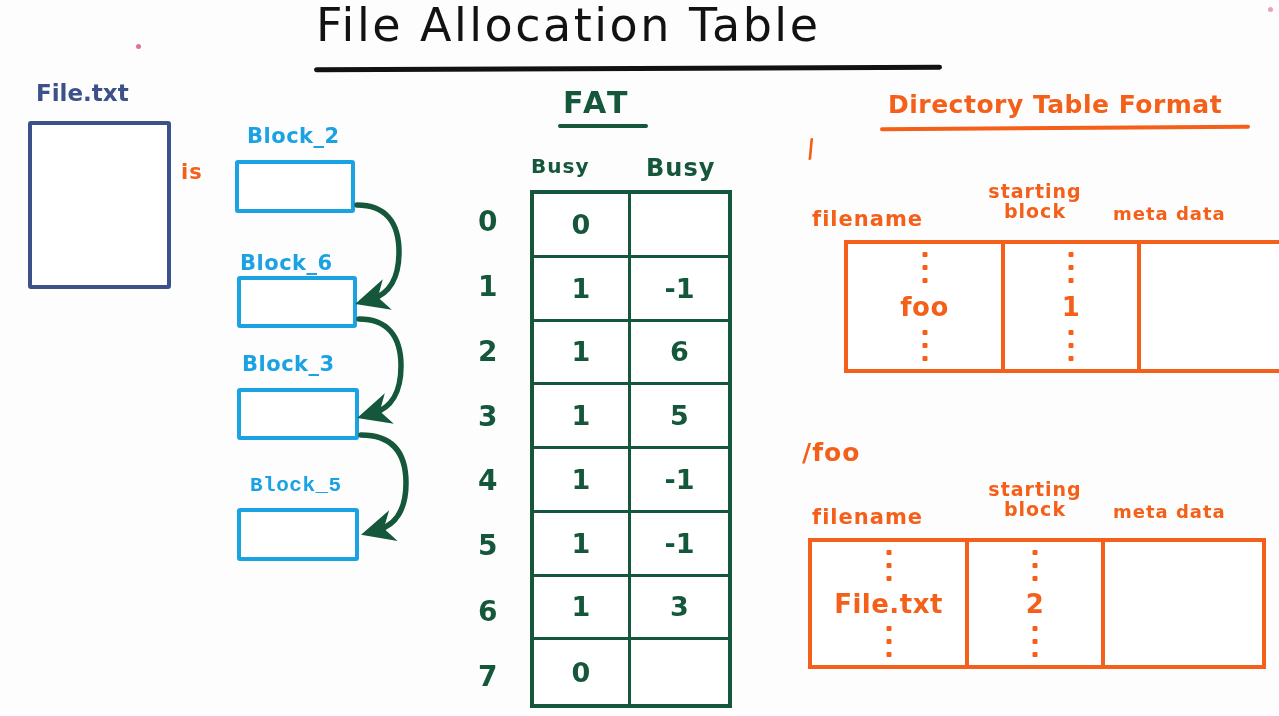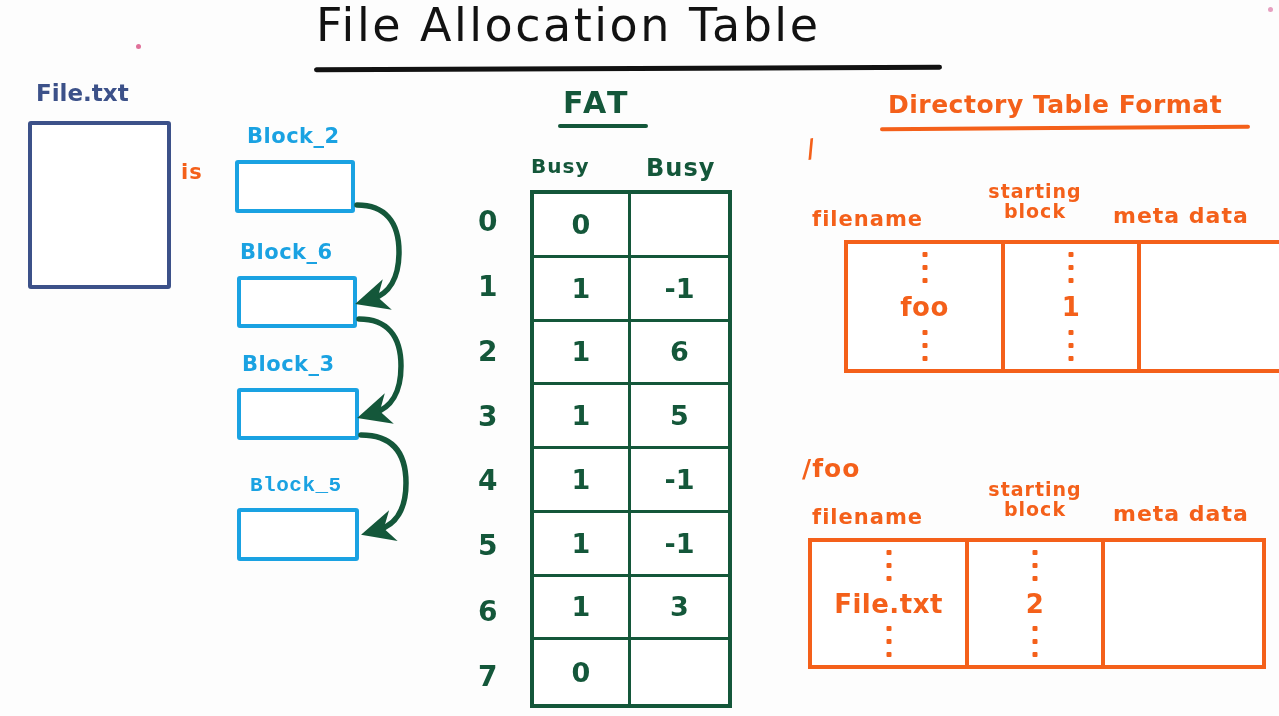--- a/index.html
+++ b/index.html
@@ -128,21 +128,21 @@
   #dir-title { left: 888px; top: 92px; font-size: 25px; letter-spacing: 0.5px; }
   #dir-title-underline {
     left: 880px; top: 126px; width: 370px; height: 4px;
     background: #f4601a; border-radius: 2px;
     transform: rotate(-0.4deg);
   }
 
   .dir-path { font-size: 25px; }
   .dir-head-filename { font-size: 21px; }
   .dir-head-starting { font-size: 19px; text-align: center; line-height: 1.05; white-space: normal; width: 120px;}
-  .dir-head-meta { font-size: 22px; }
+  .dir-head-meta { font-size: 18px; }
 
   .dir-grid {
     position: absolute;
     box-sizing: border-box;
     border: 4px solid #f4601a;
     display: grid;
     grid-template-columns: 157px 136px 1fr;
     background: #fff;
   }
   .dir-cell {
@@ -199,21 +199,21 @@
   <div class="abs" id="stray-dot"></div>
   <div class="abs" id="stray-dot-2"></div>
 
   <div class="abs hand ink-navy" id="filetxt-label">File.txt</div>
   <div class="abs" id="filetxt-box"></div>
   <div class="abs hand ink-orange" id="is-label">is</div>
 
   <div class="abs hand ink-cyan block-label" style="left:247px; top:126px;">Block_2</div>
   <div class="abs block-box" style="left:235px; top:160px; width:120px; height:53px;"></div>
 
-  <div class="abs hand ink-cyan block-label" style="left:240px; top:242px;text-align:right;">Block_6</div>
+  <div class="abs hand ink-cyan block-label" style="left:240px; top:253px;text-align:right;">Block_6</div>
   <div class="abs block-box" style="left:237px; top:276px; width:120px; height:52px;"></div>
 
   <div class="abs hand ink-cyan block-label" style="left:242px; top:354px;text-align:right;">Block_3</div>
   <div class="abs block-box" style="left:237px; top:388px; width:122px; height:52px;"></div>
 
   <div class="abs hand ink-cyan block-label" style="left:250px; top:475px;font-family:Liberation Mono, monospace;">Block_5</div>
   <div class="abs block-box" style="left:237px; top:508px; width:122px; height:53px;"></div>
 
   <svg class="overlay">
     <defs>
@@ -306,21 +306,21 @@
           <span></span>
           <span></span>
           <span></span>
         </div>
     </div>
     <div class="dir-cell col-last">
       <div class="dir-value"></div>
     </div>
   </div>
 
-  <div class="abs hand ink-orange dir-path" style="left:802px; top:456px;">/foo</div>
+  <div class="abs hand ink-orange dir-path" style="left:802px; top:440px;">/foo</div>
 
   <div class="abs hand ink-orange dir-head-filename" style="left:812px; top:507px;">filename</div>
   <div class="abs hand ink-orange dir-head-starting" style="left:975px; top:480px;">
     <div>starting</div>
     <div>block</div>
   </div>
   <div class="abs hand ink-orange dir-head-meta" style="left:1113px; top:503px;">meta data</div>
 
   <div class="dir-grid" style="left:808px; top:538px; width:458px; height:131px;">
     <div class="dir-cell">

